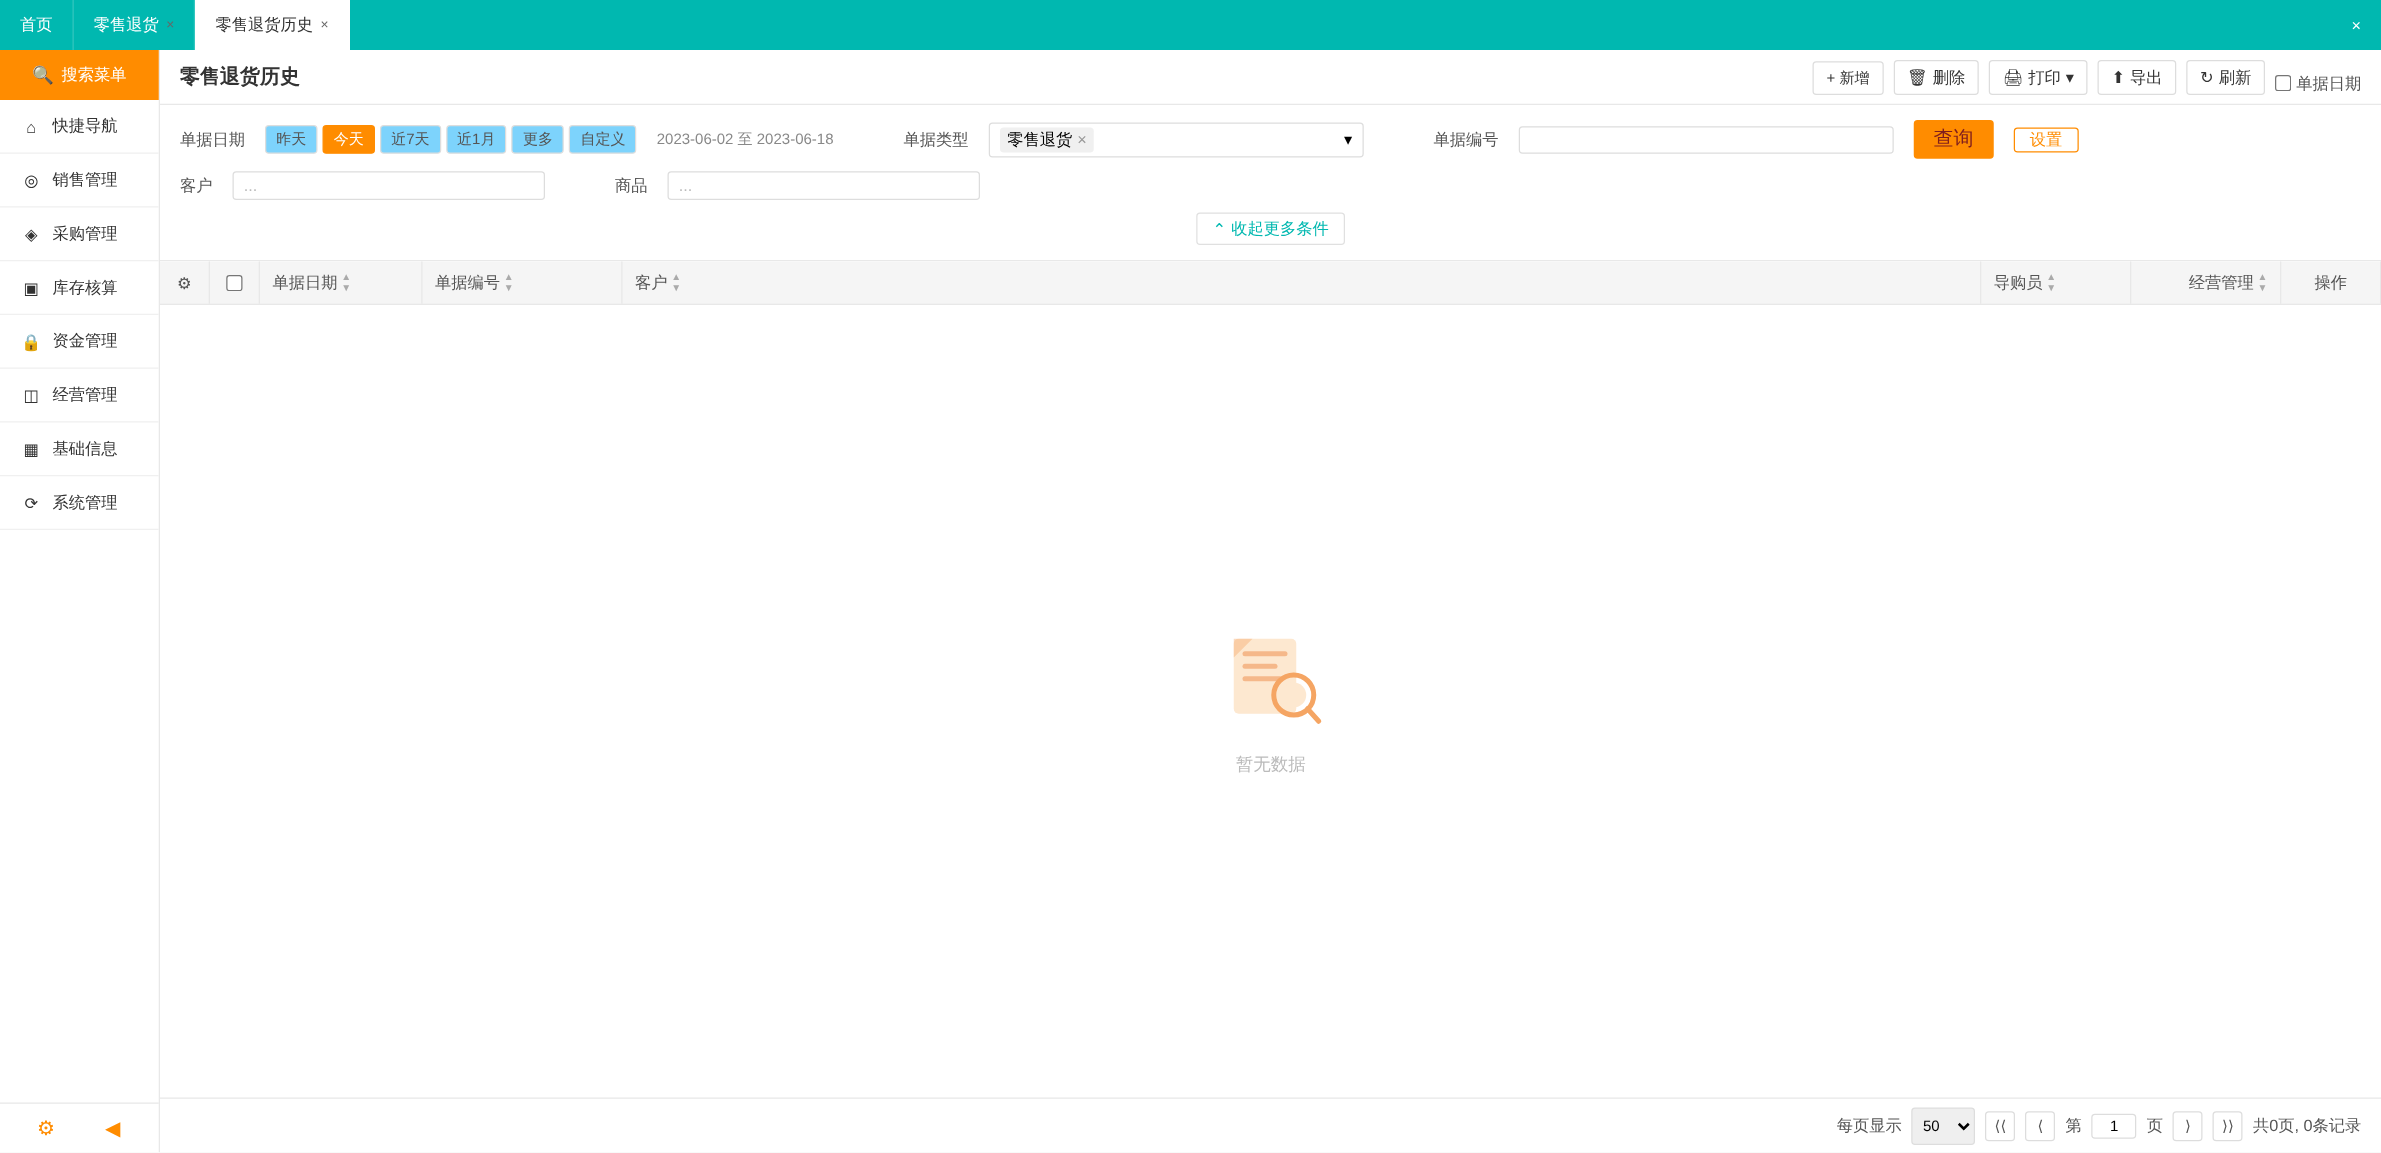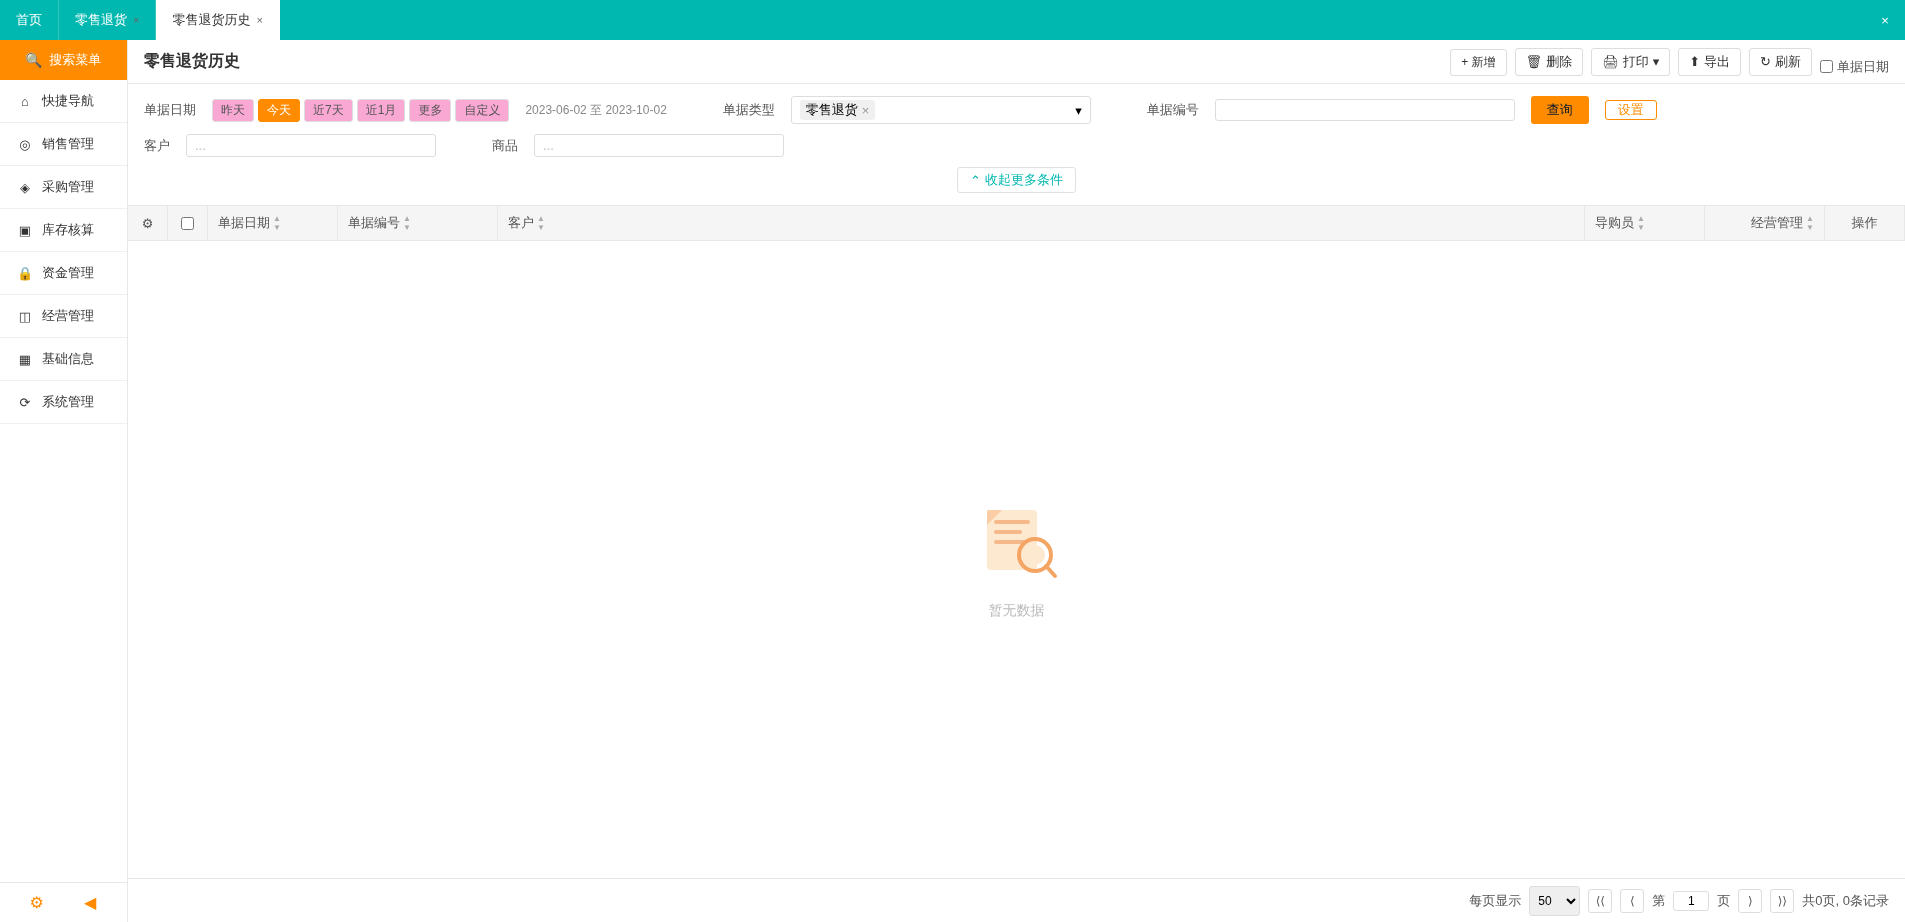--- a/index.html
+++ b/index.html
@@ -143,26 +143,26 @@
       padding: 4px 10px;
       border: 1px solid #ddd;
       background: #fff;
       border-radius: 3px;
       cursor: pointer;
       color: #333;
       font-size: 12px;
     }
     .btn-query {
       background: #ff8c00;
-      color: #0f172a;
+      color: #7f1d1d;
       border: none;
       padding: 5px 16px;
       border-radius: 3px;
       cursor: pointer;
-      font-size: 13px;
+      font-size: 16px;
     }
     .btn-settings {
       background: #fff;
       color: #ff8c00;
       border: 1px solid #ff8c00;
       padding: 0 12px;
       border-radius: 3px;
       cursor: pointer;
       font-size: 13px;
     }
@@ -193,21 +193,21 @@
       white-space: nowrap;
     }
     .filter-date-btns {
       display: flex;
       align-items: center;
       gap: 4px;
     }
     .date-btn {
       padding: 2px 8px;
       border: 1px solid #ddd;
-      background: #f9a8d4;
+      background: #7dd3fc;
       border-radius: 3px;
       cursor: pointer;
       font-size: 12px;
       color: #555;
     }
     .date-btn.active {
       background: #ff8c00;
       color: #fff;
       border-color: #ff8c00;
     }
@@ -474,21 +474,21 @@
 
         <span class="filter-label">单据日期</span>
         <div class="filter-date-btns">
           <button class="date-btn">昨天</button>
           <button class="date-btn active">今天</button>
           <button class="date-btn">近7天</button>
           <button class="date-btn">近1月</button>
           <button class="date-btn">更多</button>
           <button class="date-btn">自定义</button>
         </div>
-        <span class="date-range">2023-06-02 至 2023-10-02</span>
+        <span class="date-range">2023-06-02 至 2023-06-18</span>
 
         <span class="filter-label" style="margin-left:40px;">单据类型</span>
         <div class="filter-dropdown">
           <div style="display:flex;align-items:center;gap:4px;">
             <div class="filter-tag">
               <span>零售退货</span>
               <span class="tag-close">×</span>
             </div>
           </div>
           <span>▾</span>

